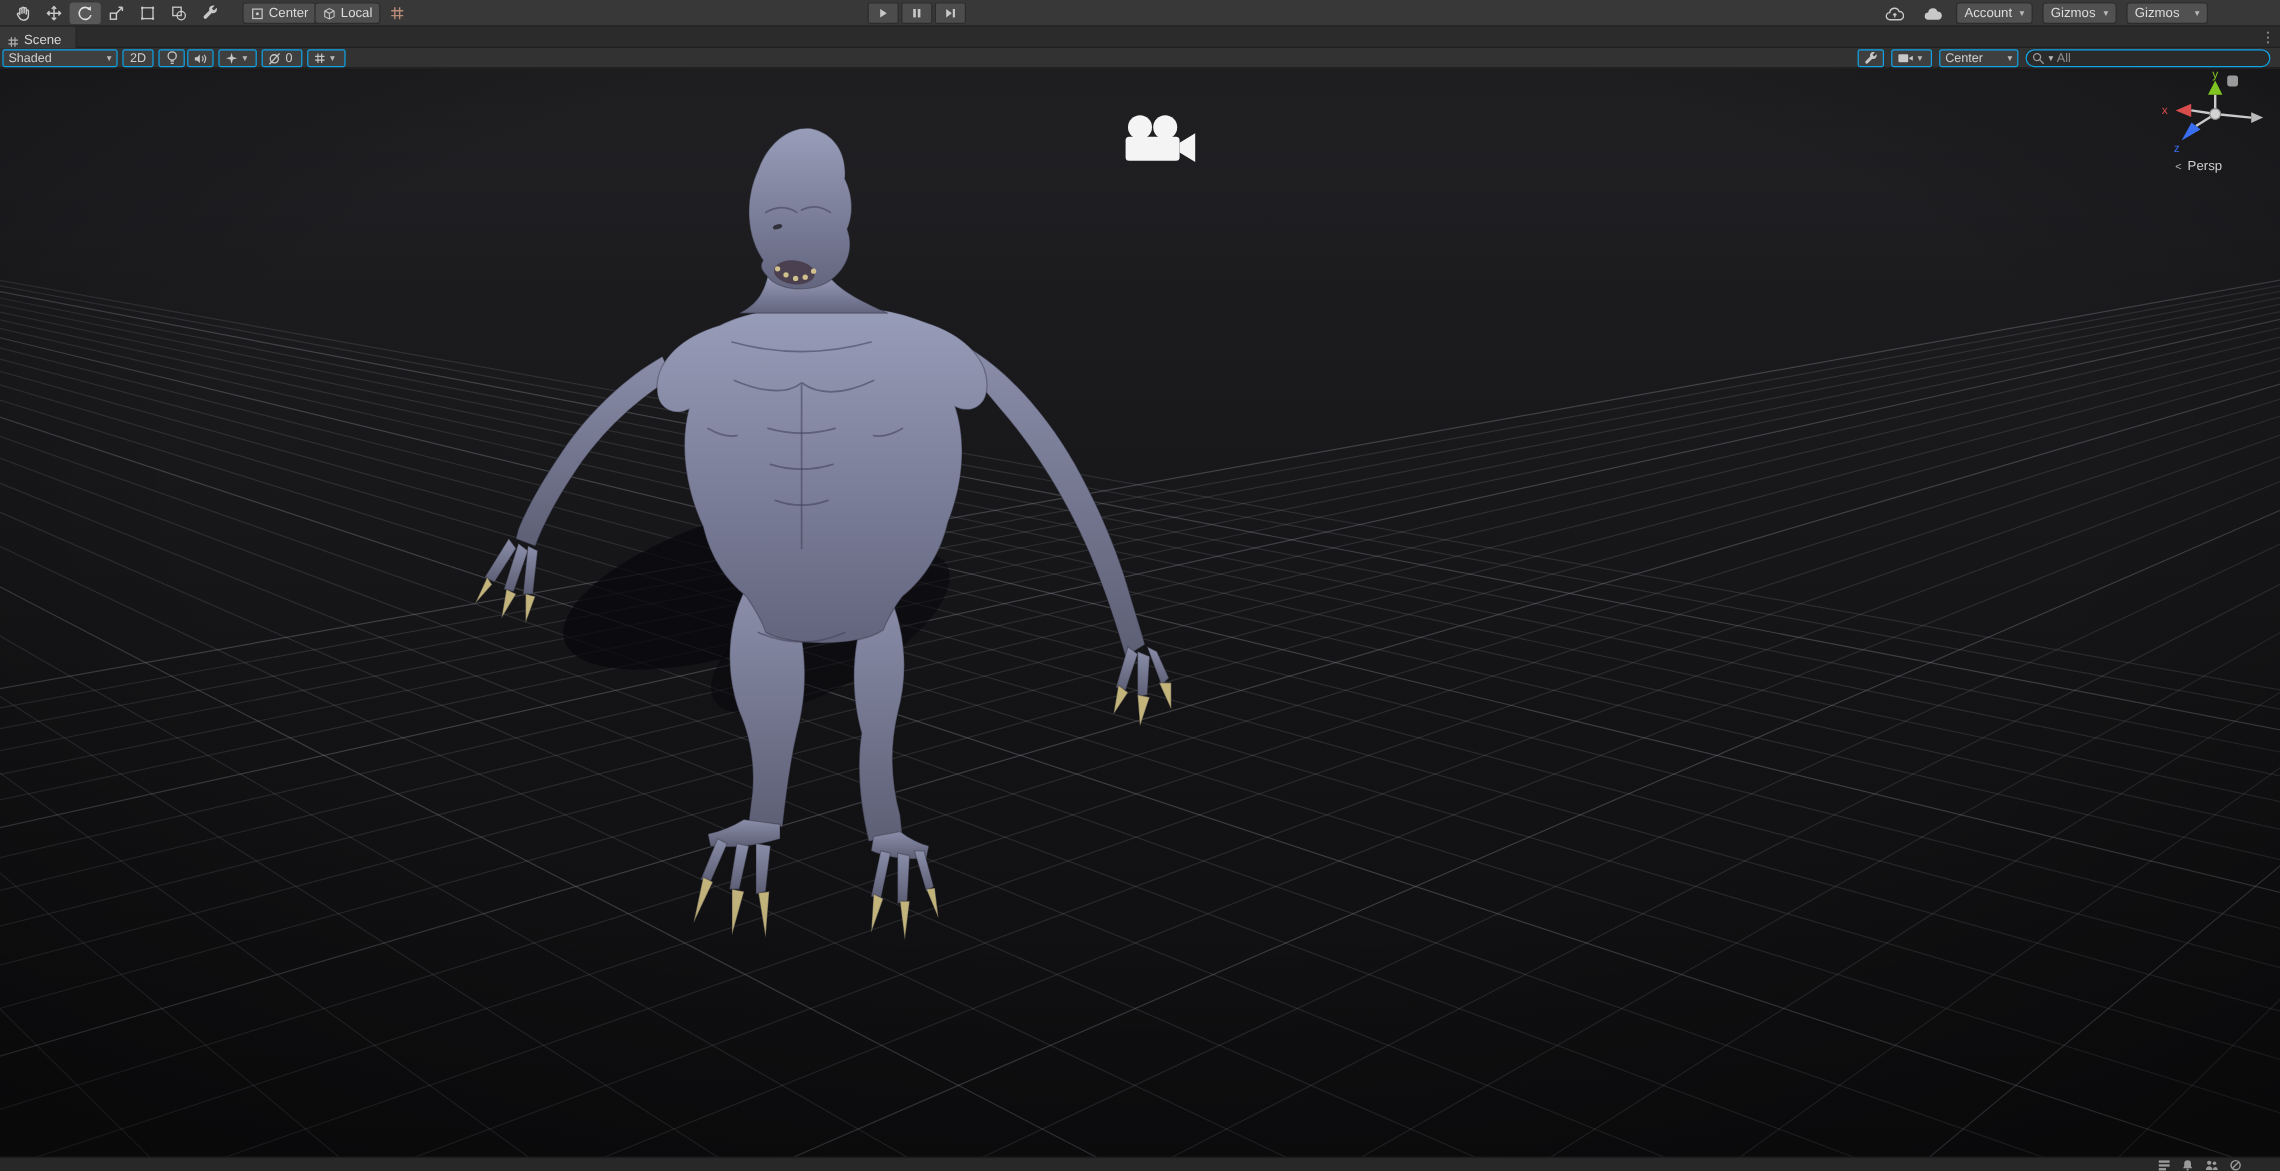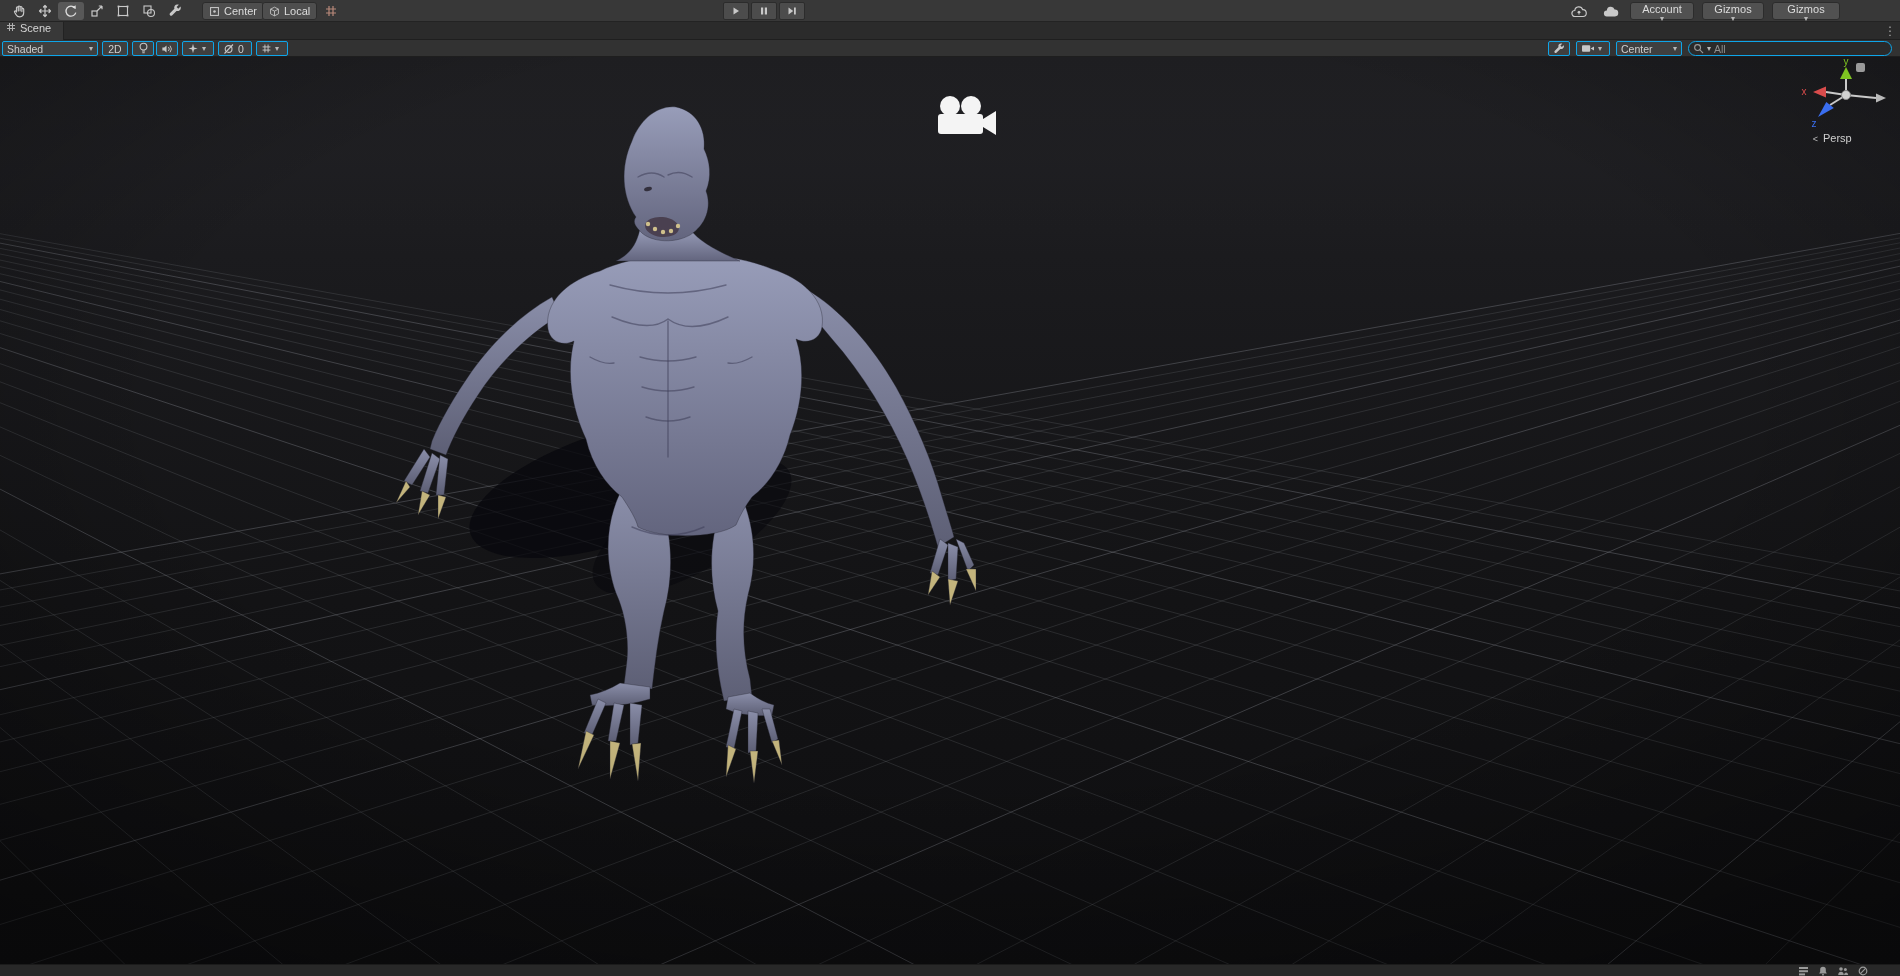--- a/index.html
+++ b/index.html
@@ -16,31 +16,31 @@
     background:#383838; border-bottom:1px solid #232323; z-index:10; }
   .icon-btn { position:absolute; top:2px; width:26px; height:18px; border:none;
     background:transparent; border-radius:3px; display:flex; align-items:center;
     justify-content:center; padding:0; }
   .icon-btn.active { background:#585858; }
   .text-btn { position:absolute; top:2px; height:18px; background:#4e4e4e;
     border:1px solid #2c2c2c; border-radius:3px; color:#dcdcdc; font-size:11px;
     display:flex; align-items:center; gap:4px; padding:0 6px; }
   .dd-btn { position:absolute; top:2px; height:18px; background:#515151;
     border:1px solid #2c2c2c; border-radius:3px; color:#dcdcdc; font-size:11px;
-    display:flex; align-items:center; justify-content:space-between; padding:0 6px;flex-direction:column; }
+    display:flex; align-items:center; justify-content:space-between; padding:0 6px; }
   .caret { font-size:8px; color:#b8b8b8; line-height:1; }
   .play-group { position:absolute; left:723px; top:2px; display:flex; gap:2px; }
   .play-btn { width:26px; height:18px; background:#4c4c4c; border:1px solid #2c2c2c;
     border-radius:2px; display:flex; align-items:center; justify-content:center; padding:0; }
 
   
   .tab-bar { position:absolute; top:22px; left:0; right:0; height:18px;
     background:#2b2b2b; border-bottom:1px solid #1f1f1f; z-index:9; }
   .tab { position:absolute; left:0; top:0; height:18px; padding:0 12px 0 6px;
-    background:#383838; display:flex; align-items:flex-start; gap:4px;
+    background:#383838; display:flex; align-items:flex-end; gap:4px;
     color:#d6d6d6; font-size:11px; border-right:1px solid #222; }
   .tab-menu { position:absolute; right:4px; top:2px; color:#a8a8a8; font-size:12px;
     width:12px; text-align:center; }
 
   
   .scene-toolbar { position:absolute; top:40px; left:0; right:0; height:17px;
     background:#323232; border-bottom:1px solid #1e1e1e; z-index:8; }
   .ctrl { position:absolute; top:1px; height:15px; background:#3f3f3f;
     border:1px solid #0ea5e9; border-radius:2px; color:#cfcfcf; font-size:10.5px;
     display:flex; align-items:center; gap:3px; padding:0 4px; }

